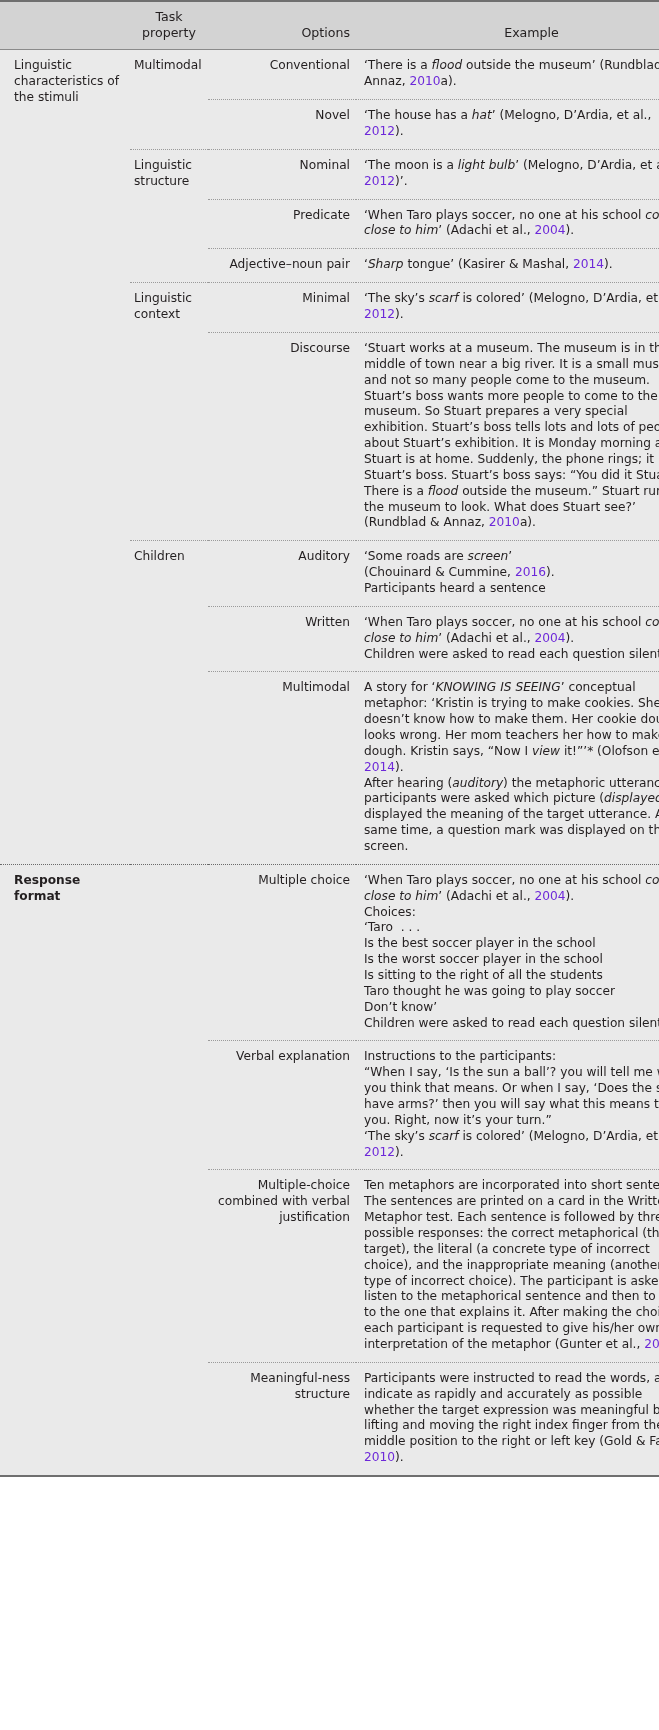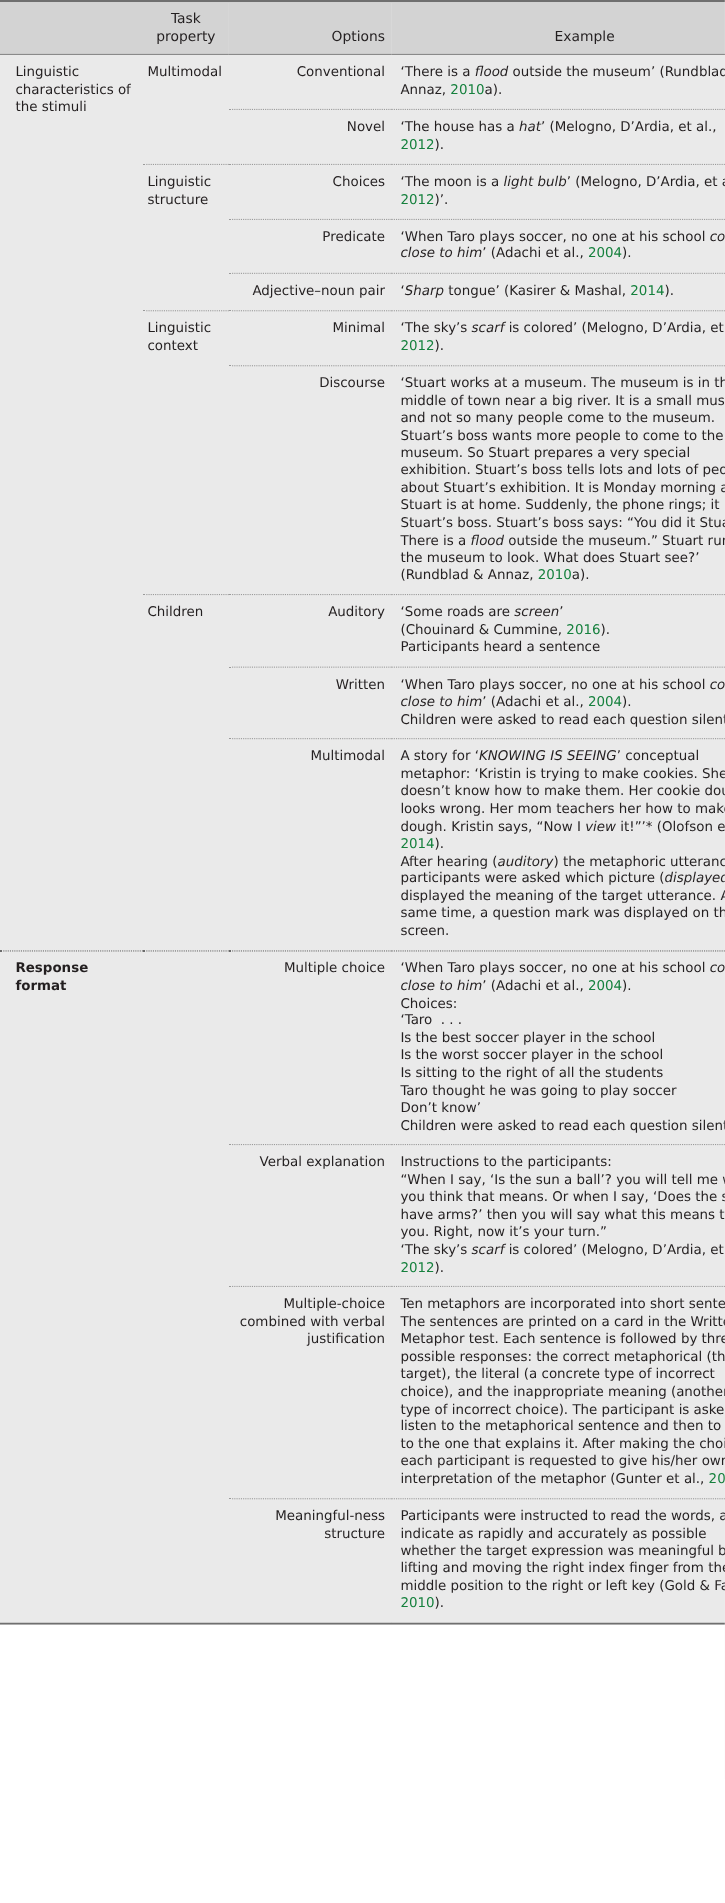--- a/index.html
+++ b/index.html
@@ -45,21 +45,21 @@
     background:#eaeaea;
     box-sizing:border-box;
   }
   td.col-a{width:118px;padding-left:14px;padding-right:4px;}
   td.col-b{width:66px;padding-left:4px;padding-right:4px;}
   td.col-c{width:136px;padding-left:8px;padding-right:6px;text-align:right;}
   td.col-d{width:339px;padding-left:8px;padding-right:14px;}
   tr.dotted > td{border-top:1px dotted #9a9a9a;}
   tr.section-top > td{border-top:1px dotted #6a6a6a;}
   .bold{font-weight:bold;}
-  .yr{color:#15803d;}
+  .yr{color:#6d28d9;}
   em{}
   .ex p{margin:0;}
   .ex p + p{margin-top:0;}
 </style>
 </head>
 <body>
 
 <div class="table-wrap">
   <table>
     <thead>
@@ -80,21 +80,21 @@
           </td>
         </tr>
         <tr class="dotted">
           <td class="col-c">Novel</td>
           <td class="col-d ex">
             <p>‘The house has a <em>hat</em>’ (Melogno, D’Ardia, et al., <span class="yr">2012</span>).</p>
           </td>
         </tr>
         <tr class="dotted">
           <td class="col-b" rowspan="3">Linguistic structure</td>
-          <td class="col-c">Choices</td>
+          <td class="col-c">Nominal</td>
           <td class="col-d ex">
             <p>‘The moon is a <em>light bulb</em>’ (Melogno, D’Ardia, et al., <span class="yr">2012</span>)’.</p>
           </td>
         </tr>
         <tr class="dotted">
           <td class="col-c">Predicate</td>
           <td class="col-d ex">
             <p>‘When Taro plays soccer, no one at his school <em>comes close to him</em>’ (Adachi et al., <span class="yr">2004</span>).</p>
           </td>
         </tr>

